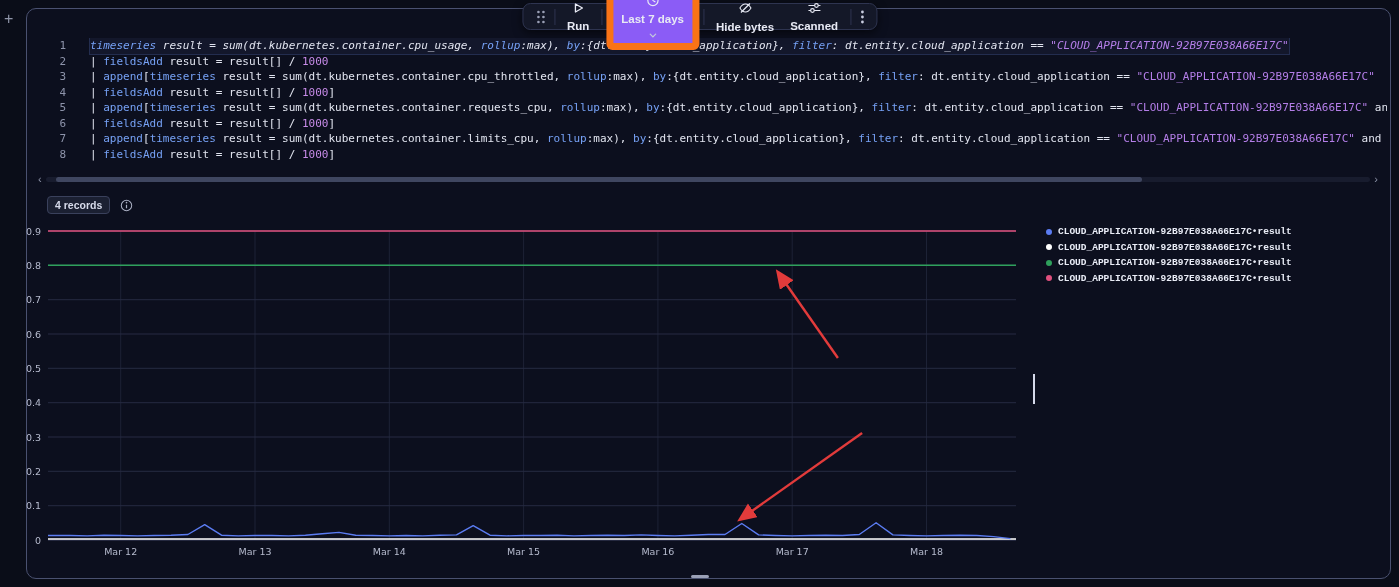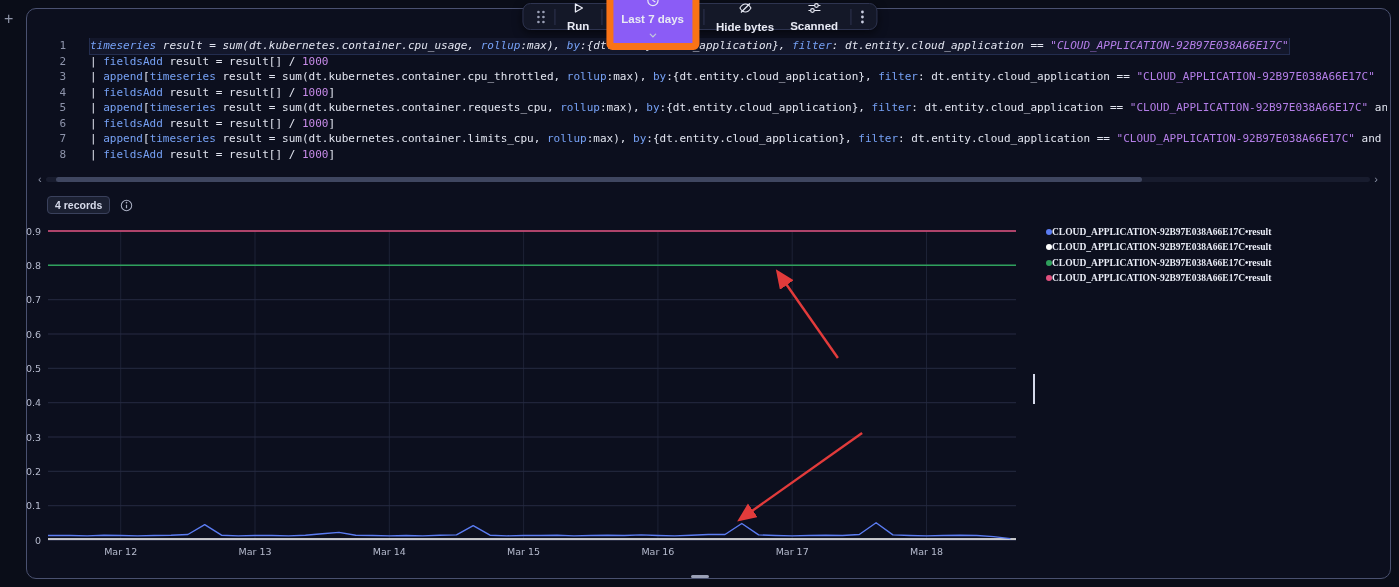--- a/index.html
+++ b/index.html
@@ -50,22 +50,22 @@
   .records-badge { background:#1b2032; border:1px solid #3a415c; border-radius:4px; color:#d6daea;
                    font-size:10.5px; font-weight:700; padding:2px 7px; }
   .status-text { color:#a9aec2; font-size:10px; }
   .info { display:flex; align-items:center; cursor:pointer; }
 
   
   #chart-svg { position:absolute; left:8px; top:222px; }
   .axis-lbl { fill:#b6bbce; font-size:9.5px; font-family:"DejaVu Sans", sans-serif; }
 
   .legend { position:absolute; left:1046px; top:224px; display:flex; flex-direction:column; }
-  .legend-item { display:flex; align-items:center; gap:0; height:15.5px; color:#e9ecf6;
-                 font-size:9.5px; font-weight:700; font-family:Liberation Serif, serif;
+  .legend-item { display:flex; align-items:center; gap:6px; height:15.5px; color:#e9ecf6;
+                 font-size:9.5px; font-weight:700; font-family:Liberation Mono, monospace;
                  cursor:pointer; white-space:nowrap; }
   .legend-dot { width:6px; height:6px; border-radius:50%; flex:0 0 auto; }
 
   .caret { position:absolute; left:1033px; top:374px; width:2px; height:30px; background:#d5d9ea; }
 
   .handle { position:absolute; left:50%; bottom:9px; transform:translateX(-50%);
             width:18px; height:3px; border-radius:2px; background:#9aa0b6; cursor:row-resize; }
 </style>
 </head>
 <body>

